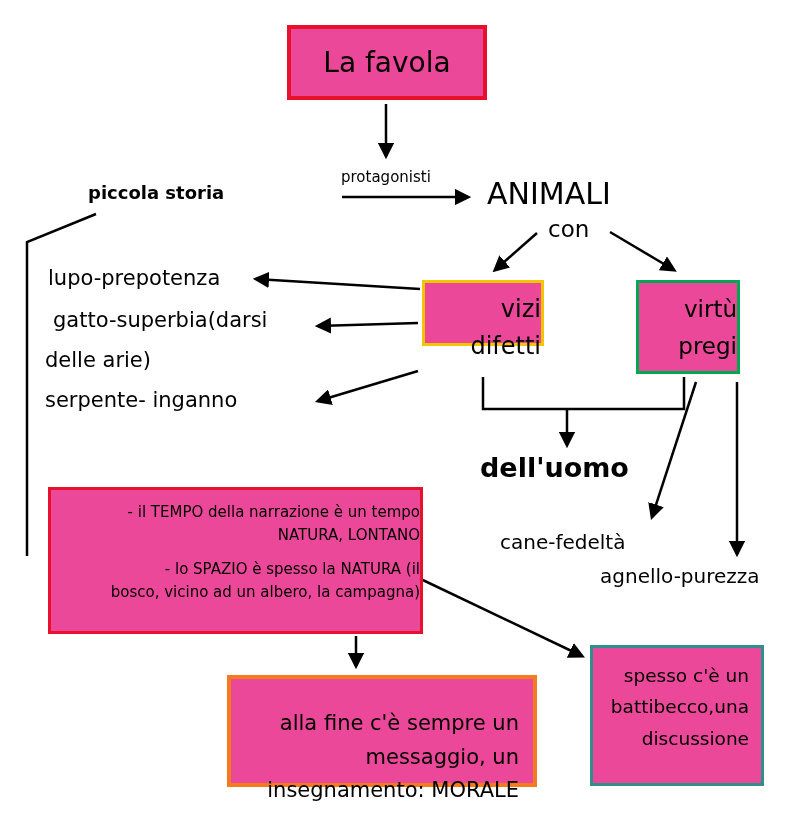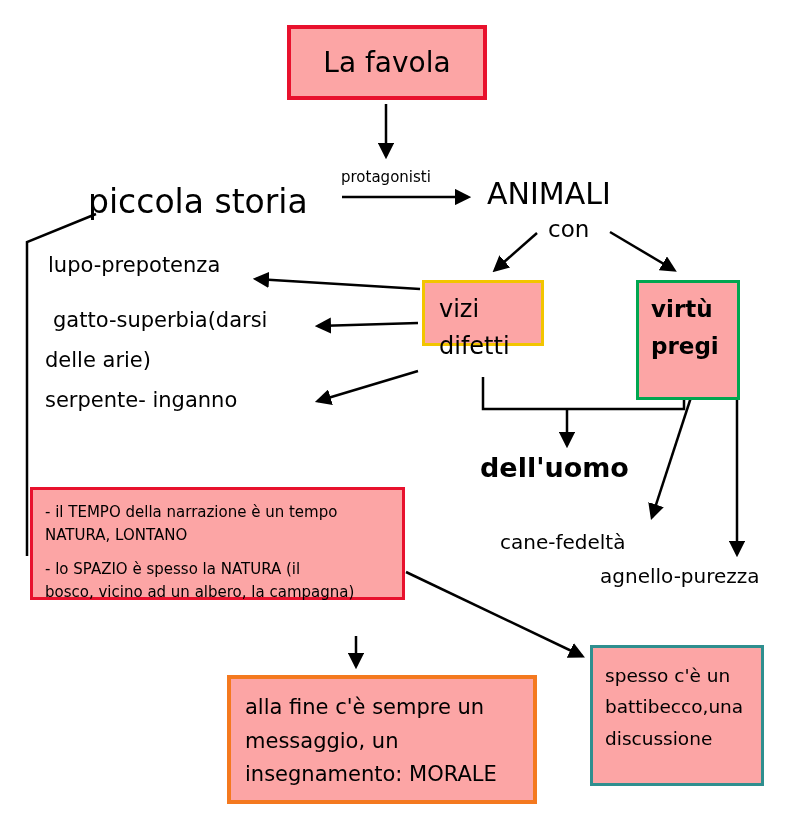--- a/index.html
+++ b/index.html
@@ -6,60 +6,60 @@
   .canvas{
     position:relative;
     width:800px;height:830px;
     background:#ffffff;
     font-family:"DejaVu Sans", sans-serif;
     color:#000;
     overflow:hidden;
   }
   .canvas svg{position:absolute;left:0;top:0;z-index:1;pointer-events:none;}
   .node{position:absolute;z-index:2;white-space:nowrap;}
-  .box{position:absolute;z-index:2;background:#fca5a5;box-sizing:border-box;}
+  .box{position:absolute;z-index:2;background:#ec4899;box-sizing:border-box;text-align:right;}
   .title-box{
     left:287px;top:25px;width:200px;height:75px;
     border:4px solid #e8112d;
     display:flex;align-items:center;justify-content:center;
     font-size:28px;
   }
-  .piccola{left:88px;top:182px;font-size:33px;font-weight:400;}
+  .piccola{left:88px;top:182px;font-size:18px;font-weight:700;}
   .protagonisti{left:341px;top:168px;font-size:15px;}
   .animali{left:487px;top:176px;font-size:30px;}
   .con{left:548px;top:216px;font-size:23px;}
   .vizi-box{
     left:422px;top:280px;width:122px;height:66px;
     border:3px solid #f2c500;
     padding:8px 0 0 14px;font-size:24px;line-height:1.55;
   }
   .virtu-box{
-    left:636px;top:280px;width:104px;height:120px;
+    left:636px;top:280px;width:104px;height:94px;
     border:3px solid #00a650;
-    padding:8px 0 0 12px;font-size:23px;line-height:1.6;font-weight:bold;
+    padding:8px 0 0 12px;font-size:23px;line-height:1.6;
   }
   .box span,.tempo-box span,.morale-box span,.batti-box span{display:block;}
   .title-box span{display:inline;}
-  .ex1{left:48px;top:253px;font-size:21px;}
+  .ex1{left:48px;top:266px;font-size:21px;}
   .ex2{left:45px;top:308px;font-size:21px;margin-left:8px;}
   .ex3{left:45px;top:348px;font-size:21px;}
   .ex4{left:45px;top:388px;font-size:21px;}
   .delluomo{left:480px;top:452px;font-size:27px;font-weight:700;}
   .cane{left:500px;top:530px;font-size:20px;}
   .agnello{left:600px;top:564px;font-size:20px;}
   .tempo-box{
-    left:30px;top:487px;width:375px;height:113px;
+    left:48px;top:487px;width:375px;height:147px;
     border:3px solid #e8112d;
-    padding:11px 12px;font-size:15px;line-height:1.5;
+    padding:11px 0;font-size:15px;line-height:1.5;
   }
   .tempo-gap{height:12px;}
   .morale-box{
-    left:227px;top:675px;width:310px;height:129px;
+    left:227px;top:675px;width:310px;height:112px;
     border:4px solid #f4791f;
-    padding:12px 14px;font-size:21px;line-height:1.6;
+    padding:28px 14px;font-size:21px;line-height:1.6;
   }
   .batti-box{
     left:590px;top:645px;width:174px;height:141px;
     border:3px solid #2f8f8f;
     padding:12px 12px;font-size:18.5px;line-height:1.7;
   }
 </style>
 </head>
 <body>
 

